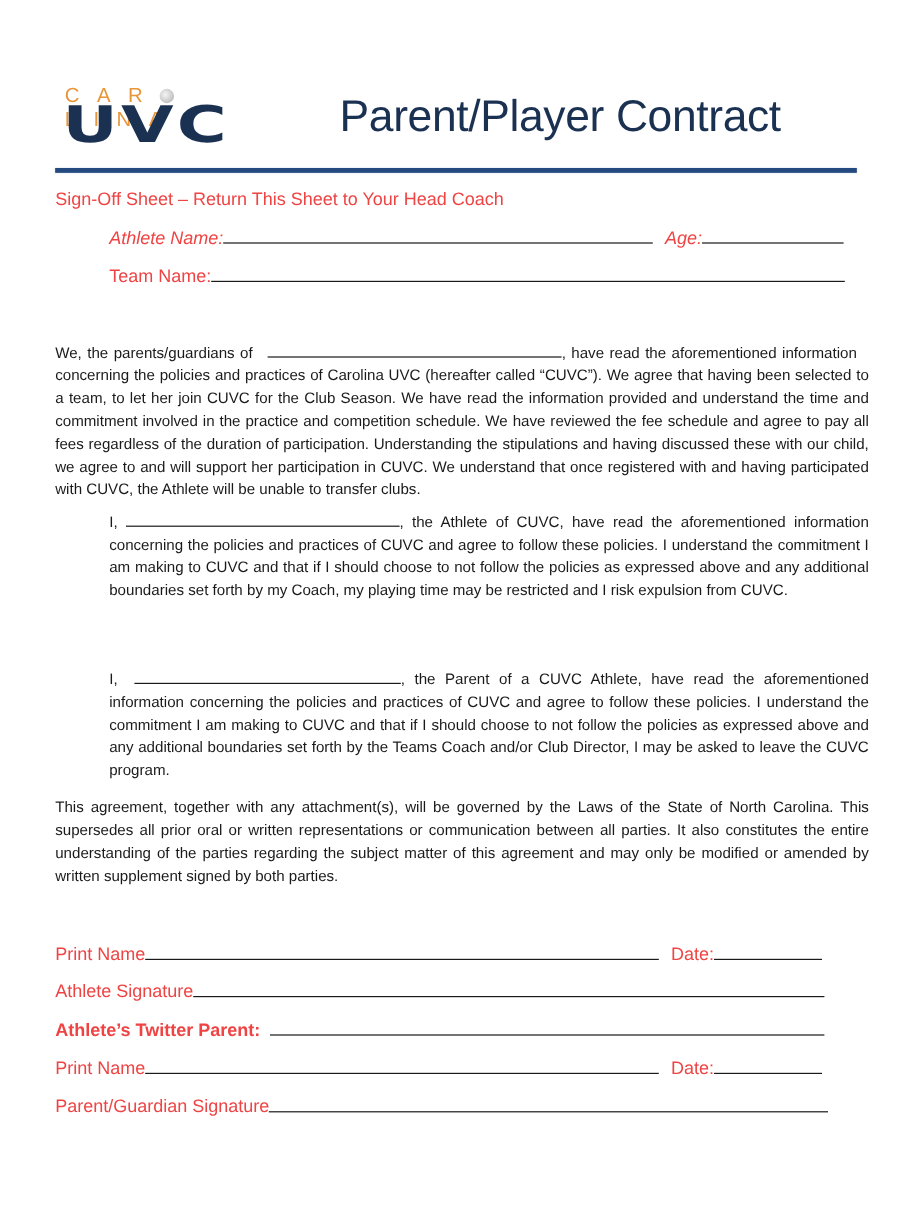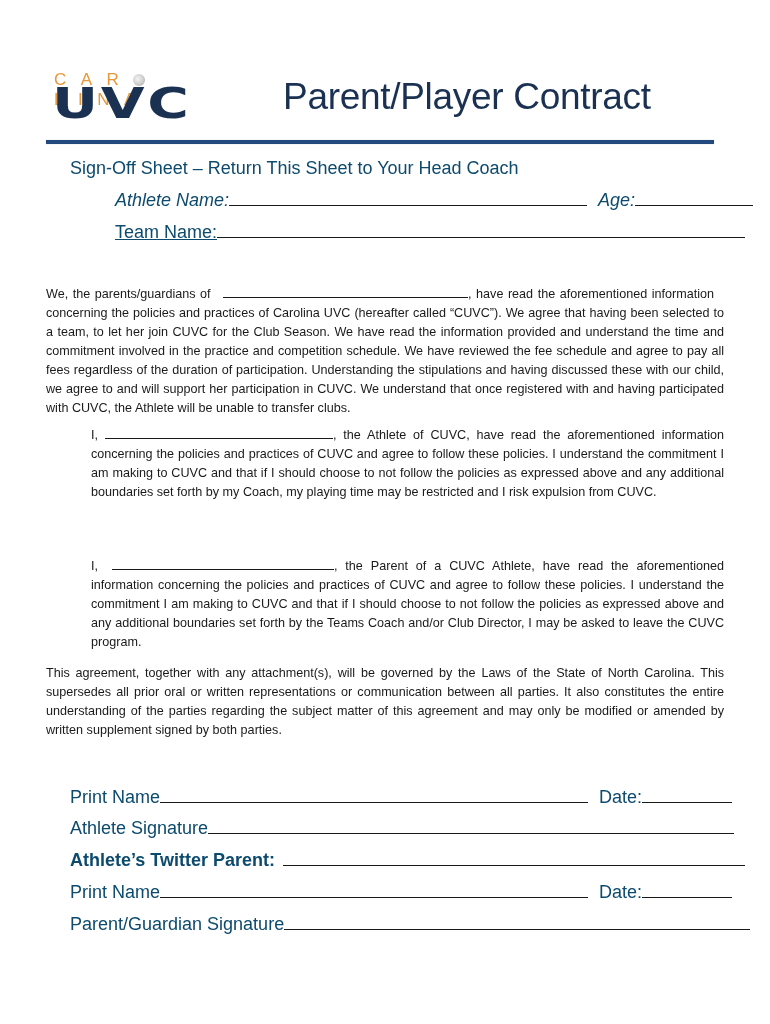--- a/index.html
+++ b/index.html
@@ -30,21 +30,21 @@
     .doc-title {
       position: absolute; left: 283px; top: 76px;
       font-family: "Liberation Sans", sans-serif; font-size: 37px; color: #1b3152;
       letter-spacing: -0.3px; white-space: nowrap;
     }
     .header-rule {
       position: absolute; left: 46px; top: 140px; width: 668px; height: 4px;
       background: #24497e; box-shadow: 0 0 1px #8ea6c8;
     }
 
-    .line { position: absolute; font-size: 18px; white-space: nowrap; color: #0c4a6e; margin-left: 24px; }
+    .line { position: absolute; font-size: 15px; white-space: nowrap; color: #ef4444; }
     .blank { display: inline-block; border-bottom: 1px solid #1a1a1a; height: 12px; vertical-align: baseline; }
 
     .para {
       position: absolute; font-size: 12.6px; line-height: 19px; text-align: justify;
       color: #1a1a1a;
     }
     .para b { font-weight: normal; margin-left: 10px; }
     .inline-blank { display: inline-block; border-bottom: 1px solid #1a1a1a; height: 11px; vertical-align: baseline; }
   </style>
 </head>
@@ -60,21 +60,21 @@
   <div class="doc-title">Parent/Player Contract</div>
   <div class="header-rule"></div>
 
   <div class="line" style="left:46px; top:158px;">Sign-Off Sheet – Return This Sheet to Your Head Coach</div>
 
   <div class="line" style="left:91px; top:190px;font-style:italic;">
     <span>Athlete Name:</span><span class="blank" style="width:358px;"></span>
     <span style="margin-left:6px;">Age:</span><span class="blank" style="width:118px;"></span>
   </div>
 
-  <div class="line" style="left:91px; top:222px;text-decoration:underline;">
+  <div class="line" style="left:91px; top:222px;">
     <span>Team Name:</span><span class="blank" style="width:528px;"></span>
   </div>
 
   <div class="para" style="left:46px; top:285px; width:678px;">
     <span>We, the parents/guardians of</span>
     <span class="inline-blank" style="width:245px; margin-left:8px;"></span><span>, have read the aforementioned information</span><b> concerning the policies and practices of Carolina UVC (hereafter called “CUVC”).  We agree that</b><span> having been selected to a team, to let her join CUVC for the Club Season.  We have read the information provided and understand the time and commitment involved in the practice and competition schedule.  We have reviewed the fee schedule and agree to pay all fees regardless of the duration of participation. Understanding the stipulations and having discussed these with our child, we agree to and will support her participation in CUVC.  We understand that once registered with and having participated with CUVC, the Athlete will be unable to transfer clubs.</span>
   </div>
 
   <div class="para" style="left:91px; top:426px; width:633px;">
     <span>I,</span>

